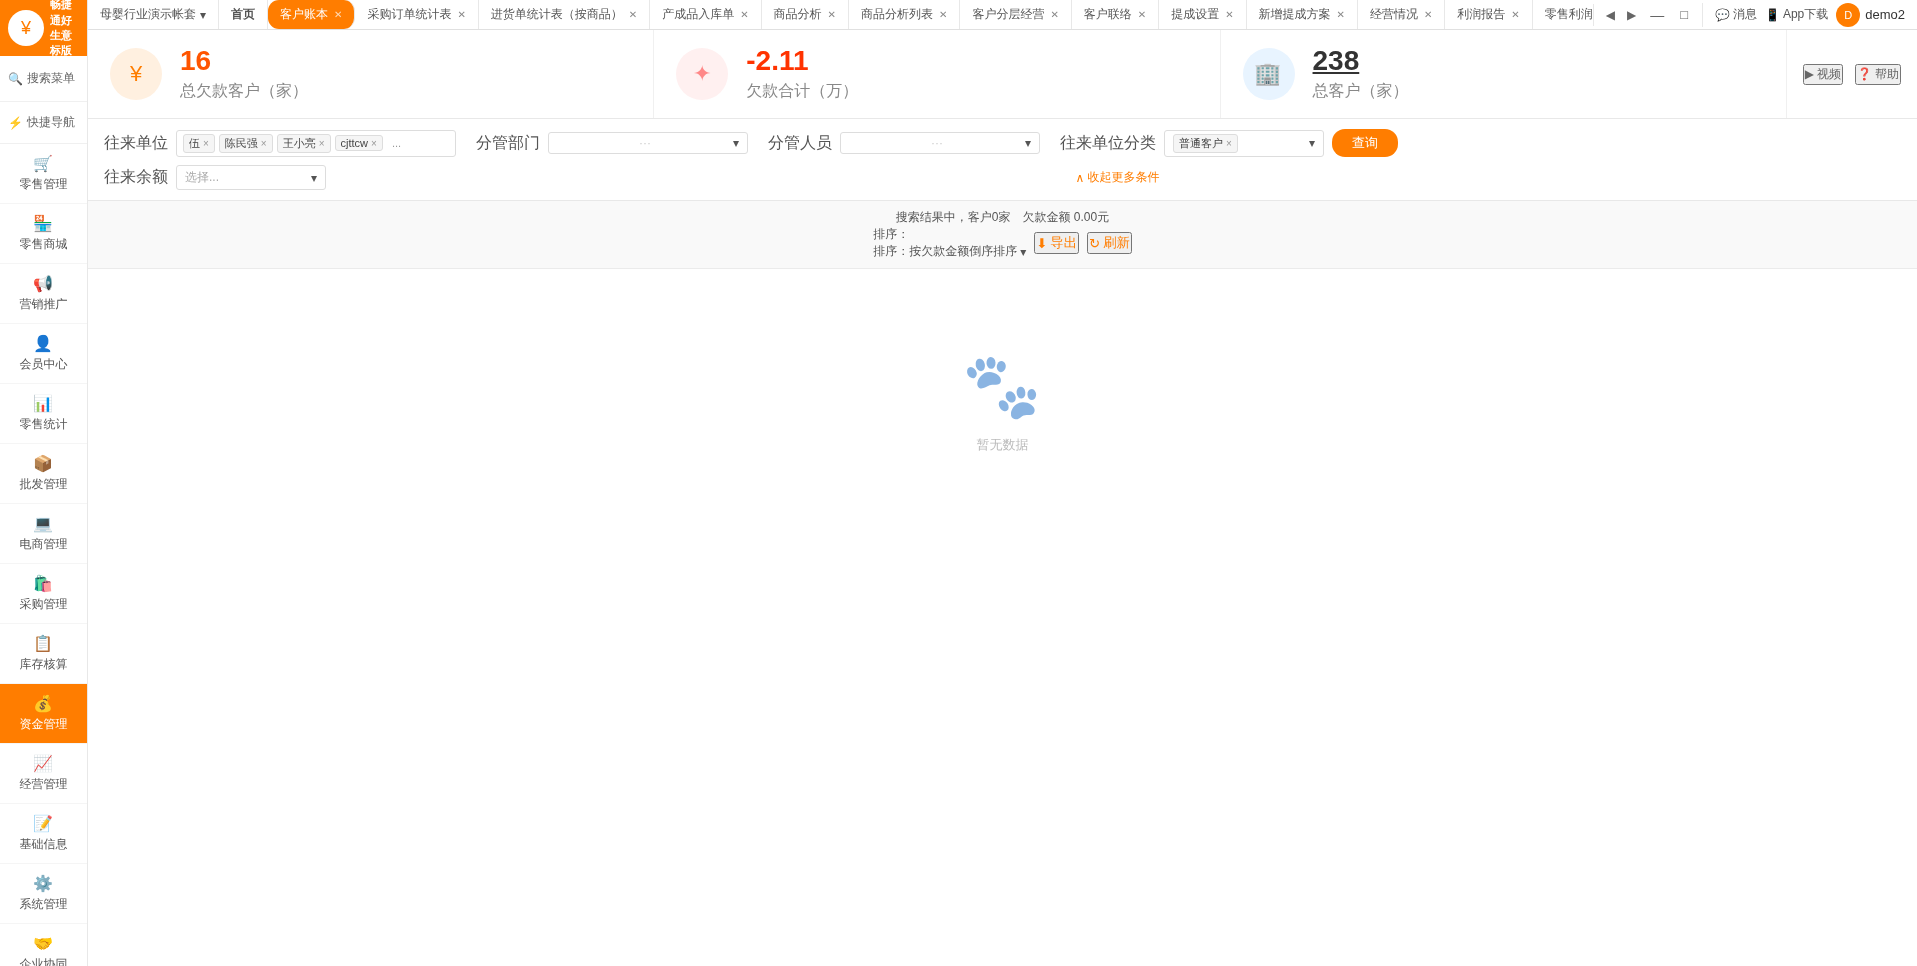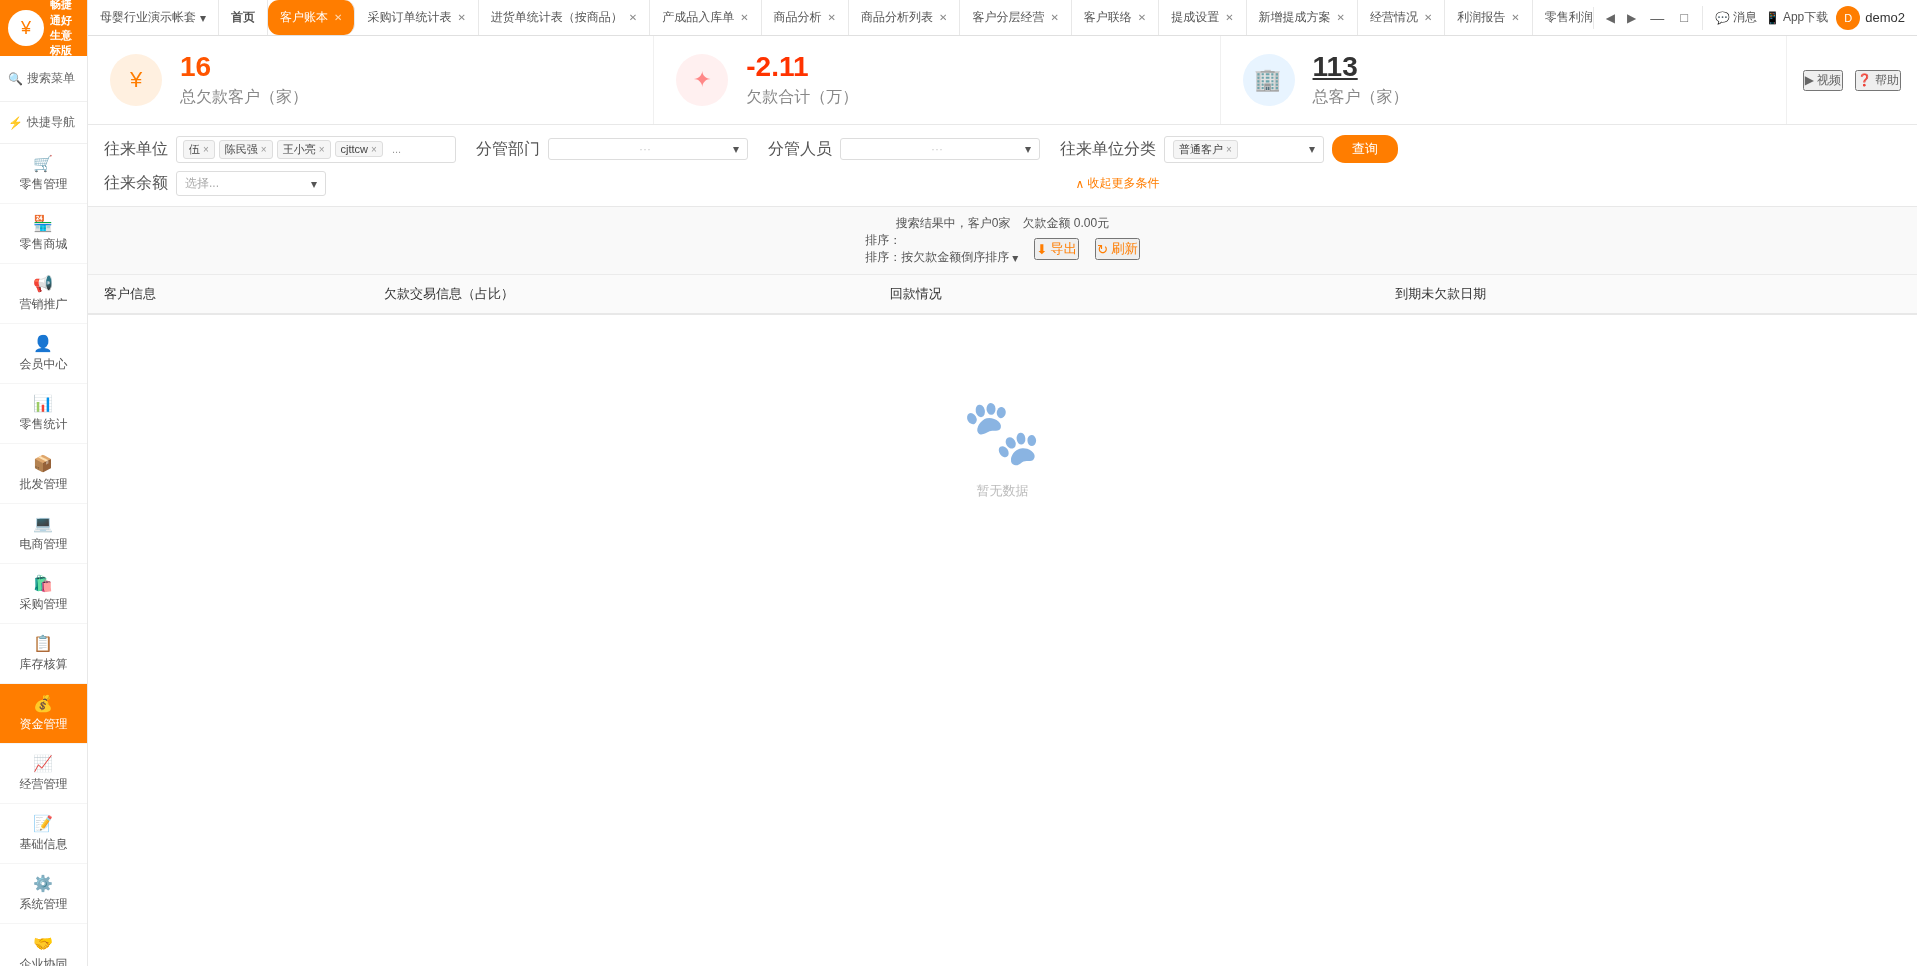--- a/index.html
+++ b/index.html
@@ -53,21 +53,21 @@
     .filter-tag.more { background: #fff; border: none; color: #999; cursor: pointer; }
     .filter-select { border: 1px solid #ddd; border-radius: 3px; padding: 3px 8px; font-size: 12px; color: #555; background: #fff; cursor: pointer; display: flex; align-items: center; gap: 4px; min-width: 150px; justify-content: space-between; }
     .filter-select-wide { min-width: 200px; }
     .btn-query { background: #ff7d00; color: #fff; border: none; border-radius: 13px; padding: 5px 20px; font-size: 13px; cursor: pointer; }
     .btn-collapse { background: none; border: none; color: #ff7d00; font-size: 12px; cursor: pointer; display: flex; align-items: center; gap: 3px; }
 
     
     .table-area { flex: 1; overflow-y: auto; background: #fff; }
     .table-toolbar { display: flex; align-items: center; justify-content: space-between; padding: 8px 16px; background: #f9f9f9; border-bottom: 1px solid #ebebeb; flex-direction: column; }
     .table-toolbar-left { font-size: 12px; color: #555; display: flex; gap: 12px; }
-    .table-toolbar-right { display: flex; align-items: center; gap: 16px; font-size: 12px; color: #555; }
+    .table-toolbar-right { display: flex; align-items: center; gap: 8px; font-size: 12px; color: #555; }
     .toolbar-action { cursor: pointer; color: #ff7d00; display: flex; align-items: center; gap: 3px; }
     .sort-select { font-size: 12px; color: #555; cursor: pointer; background: none; border: none; display: flex; align-items: center; gap: 3px; }
 
     .table-header { display: grid; grid-template-columns: 280px 1fr 1fr 1fr; border-bottom: 2px solid #e8e8e8; background: #fafafa; padding: 10px 16px; }
     .table-header-cell { font-size: 13px; color: #333; font-weight: 500; }
 
     
     .empty-state { display: flex; flex-direction: column; align-items: center; justify-content: center; padding: 80px 0; color: #bbb; font-size: 13px; }
   </style>
 </head>
@@ -148,21 +148,21 @@
     </div>
       <div class="sidebar-item">
       <div class="sidebar-item-icon">🤝</div>
       <div>企业协同</div>
     </div>
     </div>
 </div>
 
 <div class="main">
 
-  <div style="background:#fff;border-bottom:1px solid #e0e0e0;display:flex;align-items:center;height:36px;flex-shrink:0;">
+  <div style="background:#fff;border-bottom:1px solid #e0e0e0;display:flex;align-items:center;height:30px;flex-shrink:0;">
 
     <div style="padding:0 12px;border-right:1px solid #e8e8e8;display:flex;align-items:center;gap:4px;cursor:pointer;font-size:12px;color:#555;height:100%;flex-shrink:0;">
       <span>母婴行业演示帐套</span>
       <span>▾</span>
     </div>
     <div id="topnav-tabs-container" style="display:flex;align-items:center;flex:1;overflow:hidden;height:100%;">
         <div class="topnav-tab home">
           <span>首页</span>
         </div>
         <div class="topnav-tab active">
@@ -257,21 +257,21 @@
       <div class="stat-info">
         <span class="stat-number red">-2.11</span>
         <span class="stat-label">欠款合计（万）</span>
       </div>
     </div>
     <div class="stat-item">
       <div class="stat-icon">
         <div class="stat-icon-circle blue">🏢</div>
       </div>
       <div class="stat-info">
-        <span class="stat-number dark">113</span>
+        <span class="stat-number dark">238</span>
         <span class="stat-label">总客户（家）</span>
       </div>
     </div>
     <div class="stats-bar-actions">
       <button class="stats-bar-action">
         <span>▶</span>
         <span>视频</span>
       </button>
       <button class="stats-bar-action">
         <span>❓</span>
@@ -357,25 +357,19 @@
         <span>导出</span>
       </button>
       <button class="toolbar-action">
         <span>↻</span>
         <span>刷新</span>
       </button>
     </div>
   </div>
 
   <div class="table-area">
-    <div class="table-header">
-      <div class="table-header-cell">客户信息</div>
-      <div class="table-header-cell">欠款交易信息（占比）</div>
-      <div class="table-header-cell">回款情况</div>
-      <div class="table-header-cell">到期未欠款日期</div>
-    </div>
     <div class="empty-state">
       <div style="font-size:64px;margin-bottom:12px;opacity:0.5;color:#ffb080;">🐾</div>
       <span>暂无数据</span>
     </div>
   </div>
 
 </div>
 
 </body></html>

